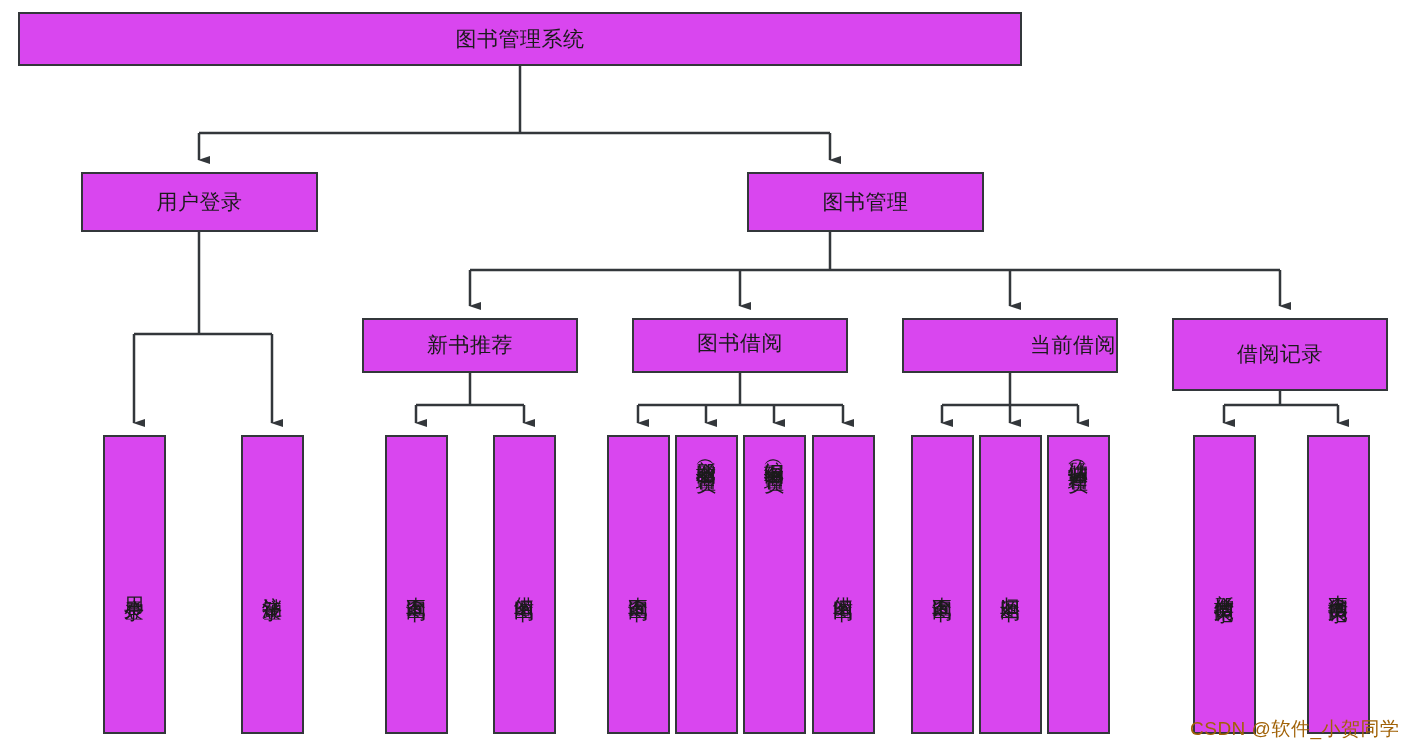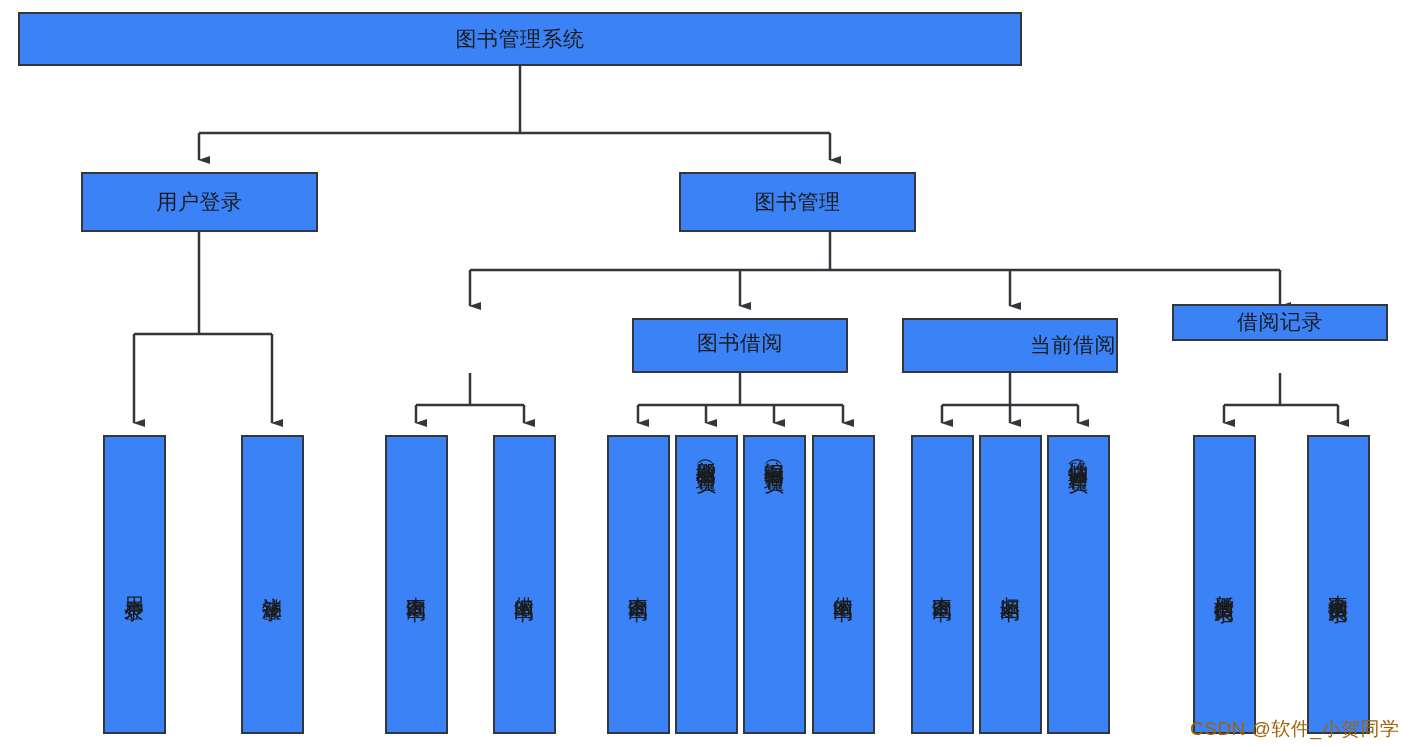--- a/index.html
+++ b/index.html
@@ -22,21 +22,21 @@
     left: 0;
     top: 0;
     width: 1405px;
     height: 747px;
     pointer-events: none;
   }
   .node {
     position: absolute;
     box-sizing: border-box;
     border: 2.5px solid #33373b;
-    background: #3b82f6;
+    background: #d946ef;
     display: flex;
     align-items: center;
     justify-content: center;
     color: #1b1b1b;
   }
   .node .label {
     display: block;
     text-align: center;
     line-height: 1.18;
     letter-spacing: 0.5px;
@@ -128,31 +128,34 @@
     </g>
   </svg>
 
   <div class="node root horizontal" style="left:18px; top:12px; width:1004px; height:54px;">
     <span class="label">图书管理系统</span>
   </div>
 
   <div class="node horizontal" style="left:81px; top:172px; width:237px; height:60px;">
     <span class="label">用户登录</span>
   </div>
-  <div class="node horizontal" style="left:679px; top:172px; width:237px; height:60px;">
+  <div class="node horizontal" style="left:747px; top:172px; width:237px; height:60px;">
     <span class="label">图书管理</span>
   </div>
 
+  <div class="node horizontal" style="left:362px; top:318px; width:216px; height:55px;">
+    <span class="label">新书推荐</span>
+  </div>
   <div class="node horizontal" style="left:632px; top:318px; width:216px; height:55px;font-family:Liberation Mono, monospace;">
     <span class="label">图书借阅</span>
   </div>
   <div class="node horizontal" style="left:902px; top:318px; width:216px; height:55px;justify-content:flex-end;">
     <span class="label">当前借阅</span>
   </div>
-  <div class="node horizontal" style="left:1172px; top:304px; width:216px; height:37px;">
+  <div class="node horizontal" style="left:1172px; top:318px; width:216px; height:73px;">
     <span class="label">借阅记录</span>
   </div>
 
   <div class="node vertical centered" style="left:103px; top:435px; width:63px; height:299px;">
     <span class="label">用户登录</span>
   </div>
   <div class="node vertical centered" style="left:241px; top:435px; width:63px; height:299px;">
     <span class="label">注销登录</span>
   </div>
 

